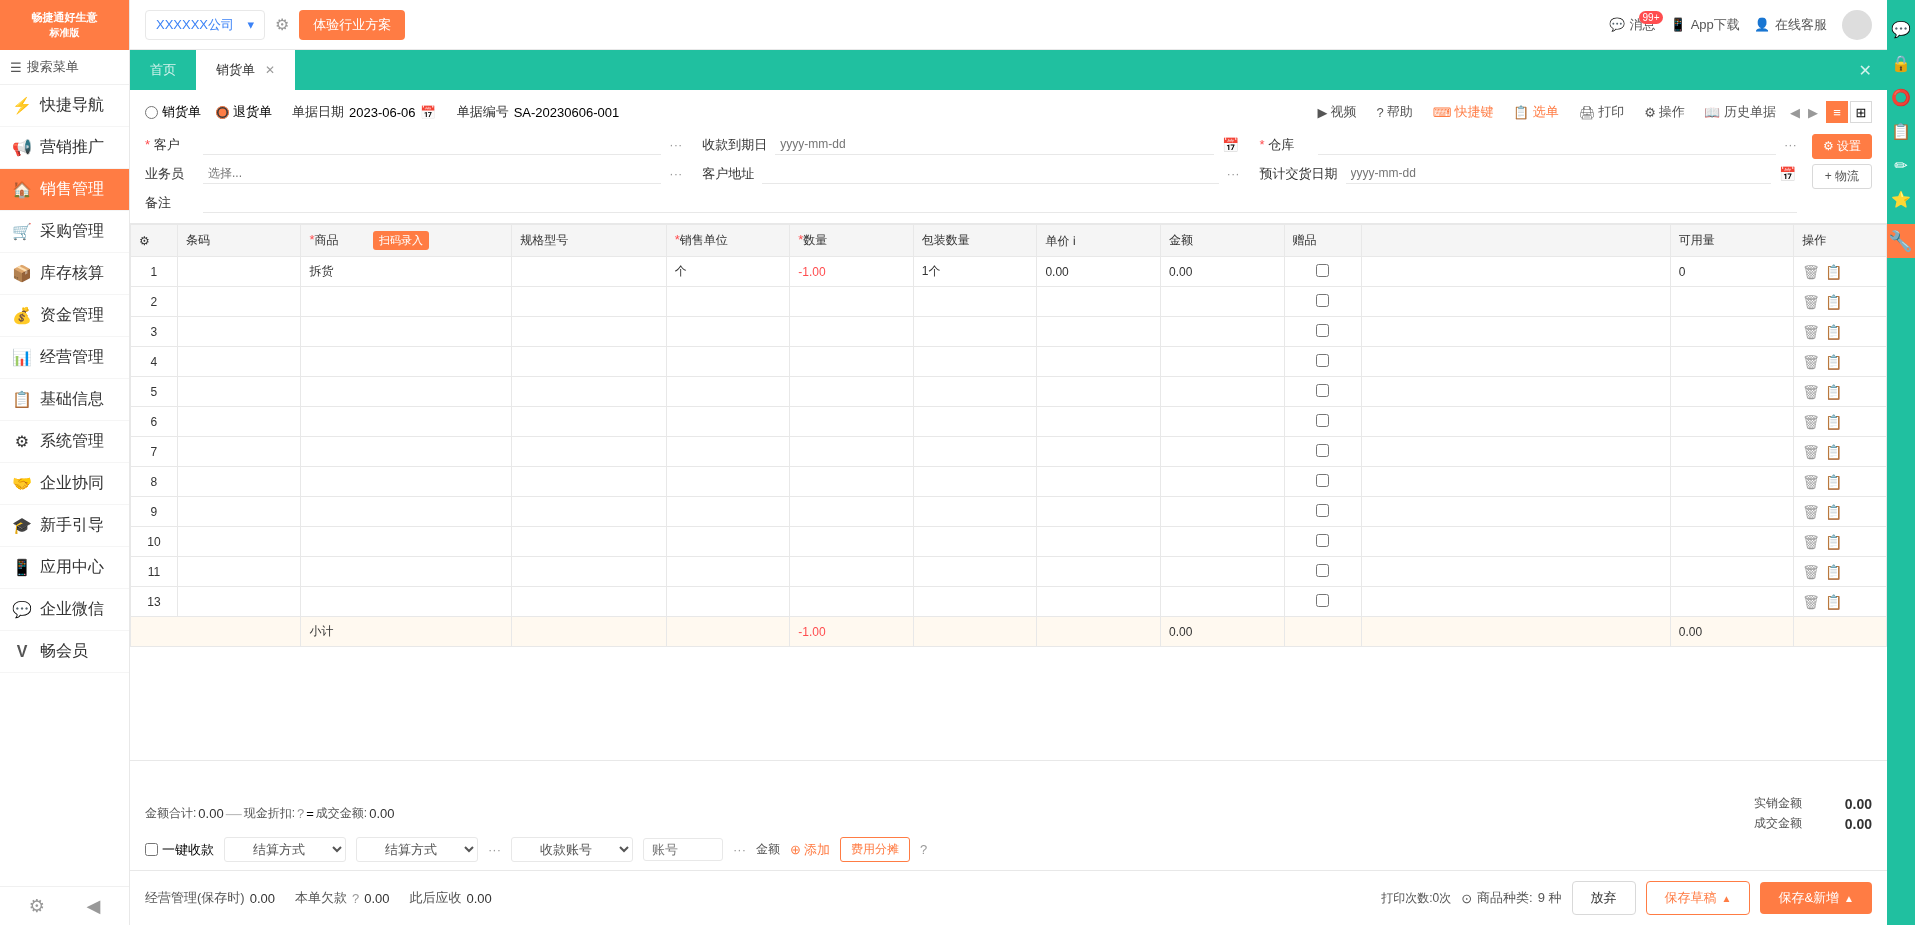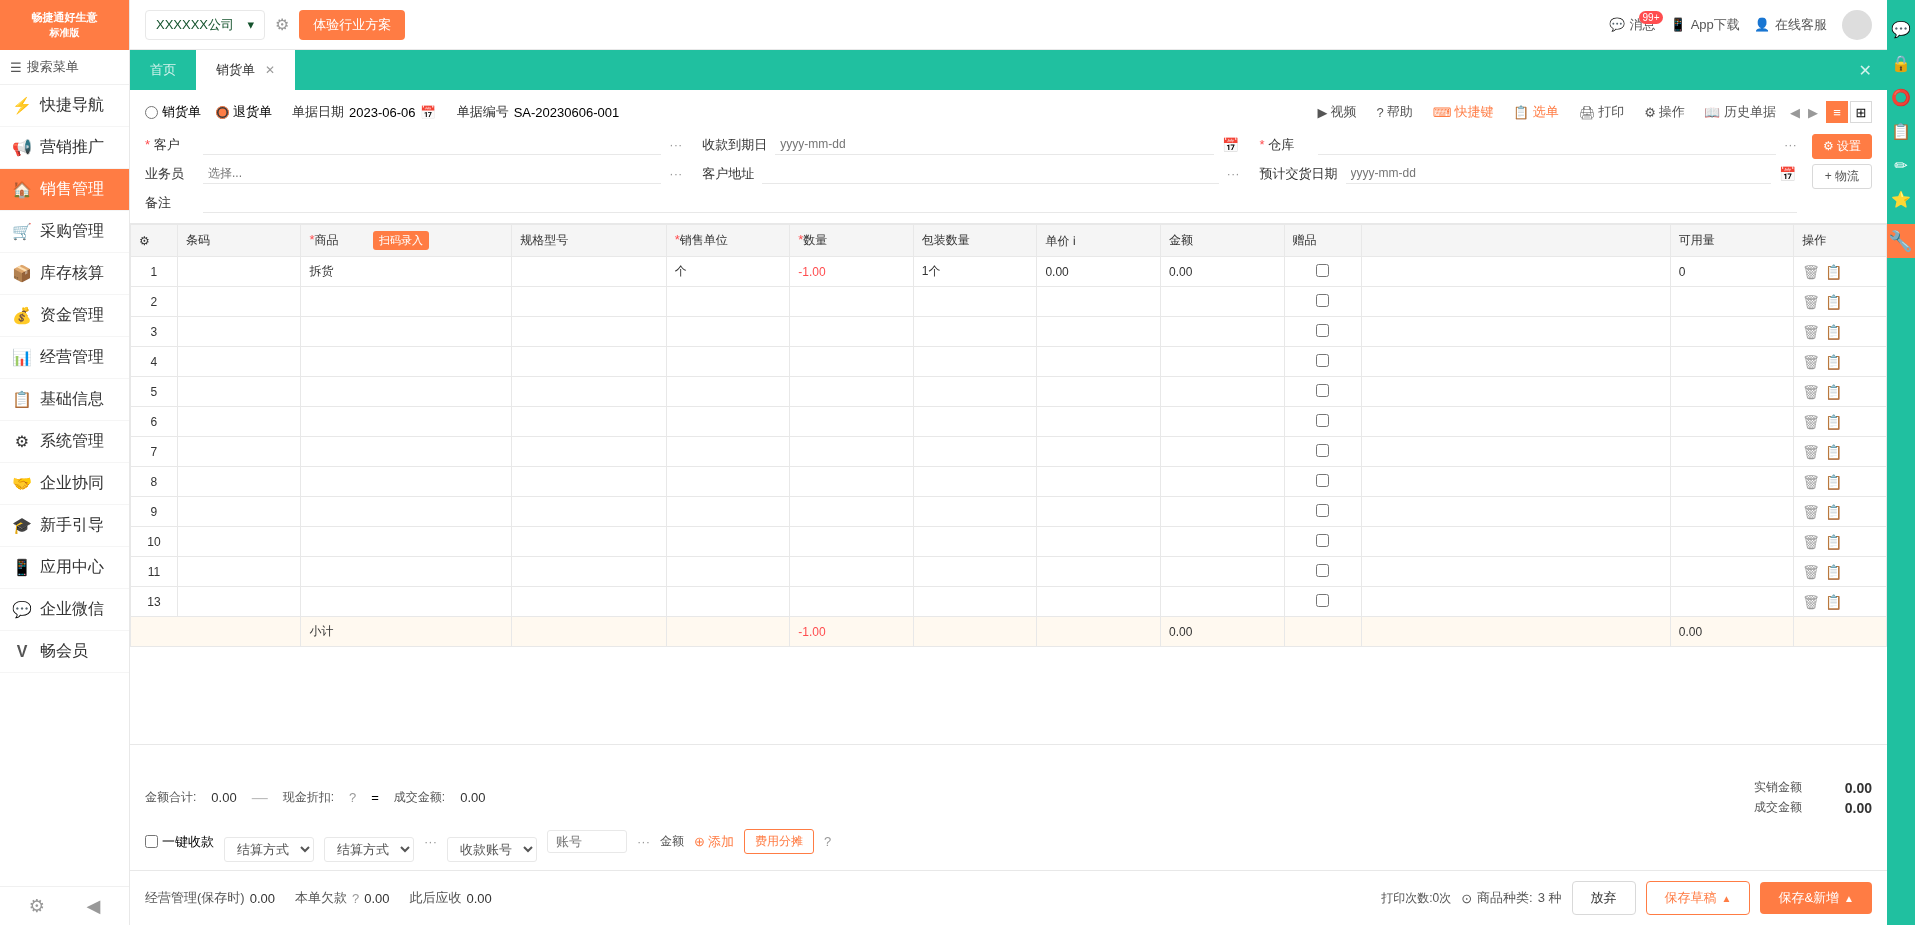--- a/index.html
+++ b/index.html
@@ -37,21 +37,21 @@
     .main { flex: 1; display: flex; flex-direction: column; height: 925px; overflow: hidden; }
 
     
     .top-header {
       height: 50px; background: #fff; display: flex; align-items: center;
       padding: 0 15px; border-bottom: 1px solid #e8e8e8; gap: 10px; justify-content: space-between;
     }
     .top-header-left { display: flex; align-items: center; gap: 10px; }
     .company-selector {
       display: flex; align-items: center; gap: 10px; border: 1px solid #e8e8e8;
-      border-radius: 4px; padding: 5px 10px; cursor: pointer; color: #14532d;
+      border-radius: 4px; padding: 5px 10px; cursor: pointer; color: #3b82f6;
       min-width: 120px; justify-content: space-between;
     }
     .settings-icon { color: #999; font-size: 16px; cursor: pointer; }
     .trial-btn {
       background: #ff7c44; color: #fff; border: none; border-radius: 4px;
       padding: 6px 14px; cursor: pointer; font-size: 13px;
     }
     .top-header-right { display: flex; align-items: center; gap: 15px; color: #555; }
     .top-header-right .badge-item { display: flex; align-items: center; gap: 4px; cursor: pointer; position: relative; }
     .badge { background: #ff4d4f; color: #fff; border-radius: 10px; font-size: 10px; padding: 1px 4px; position: absolute; top: -5px; right: -8px; }
@@ -133,21 +133,21 @@
     .subtotal-row td { background: #fff9f0; font-weight: 500; }
     .row-num { color: #999; text-align: center; }
     .row-actions { display: flex; gap: 5px; align-items: center; }
     .row-actions span { color: #999; cursor: pointer; font-size: 14px; }
 
     
     .bottom-summary {
       background: #fff; border-top: 1px solid #e8e8e8; padding: 8px 15px;
       display: flex; flex-direction: column; gap: 5px;
     }
-    .summary-row1 { display: flex; align-items: center; gap: 15px; margin-top: 26px; }
+    .summary-row1 { display: flex; align-items: center; gap: 2px; margin-top: 26px; }
     .summary-label { color: #555; font-size: 12px; }
     .summary-val { color: #333; font-weight: 500; }
     .amount-summary { margin-left: auto; display: flex; flex-direction: column; align-items: flex-end; gap: 3px; }
     .amount-row { display: flex; gap: 10px; align-items: center; }
     .amount-label { color: #555; font-size: 12px; }
     .amount-val { color: #333; font-size: 14px; font-weight: bold; min-width: 60px; text-align: right; }
 
     
     .bottom-bar {
       height: 55px; background: #fff; border-top: 1px solid #e8e8e8;
@@ -166,21 +166,21 @@
     
     .right-float {
       width: 28px; background: #20c0a0; display: flex; flex-direction: column;
       align-items: center; padding-top: 20px; gap: 15px; height: 925px;
     }
     .right-float span { color: #fff; font-size: 14px; cursor: pointer; writing-mode: initial; }
 
     
     .payment-row { display: flex; align-items: center; gap: 10px; }
     .payment-checkbox { display: flex; align-items: center; gap: 4px; }
-    .payment-select { border: 1px solid #e8e8e8; padding: 3px 8px; border-radius: 3px; color: #555; background: #fff; margin-top: 16px; }
+    .payment-select { border: 1px solid #e8e8e8; padding: 3px 24px; border-radius: 3px; color: #555; background: #fff; }
     .payment-input { border: 1px solid #e8e8e8; padding: 3px 8px; border-radius: 3px; color: #555; background: #fff; width: 80px; }
     .add-btn { display: flex; align-items: center; gap: 3px; color: #ff7c44; cursor: pointer; }
     .expense-btn { border: 1px solid #ff7c44; border-radius: 3px; padding: 3px 10px; color: #ff7c44; background: #fff; cursor: pointer; font-size: 12px; }
     .question-mark { color: #999; cursor: pointer; }
 
     .divider-dash { color: #bbb; font-size: 16px; }
   </style>
 </head>
 <body>
 
@@ -753,21 +753,21 @@
       </div>
       <div class="info-item">
         <span>此后应收</span>
         <span class="info-val">0.00</span>
       </div>
       <div class="bottom-bar-right">
         <span class="print-info">打印次数:0次</span>
         <div class="product-kind">
           <span>⊙</span>
           <span>商品种类:</span>
-          <span>3 种</span>
+          <span>9 种</span>
         </div>
         <button class="btn-abandon">放弃</button>
         <button class="btn-save-draft">
           <span>保存草稿</span>
           <span class="chevron">▲</span>
         </button>
         <button class="btn-save-new">
           <span>保存&amp;新增</span>
           <span class="chevron">▲</span>
         </button>

